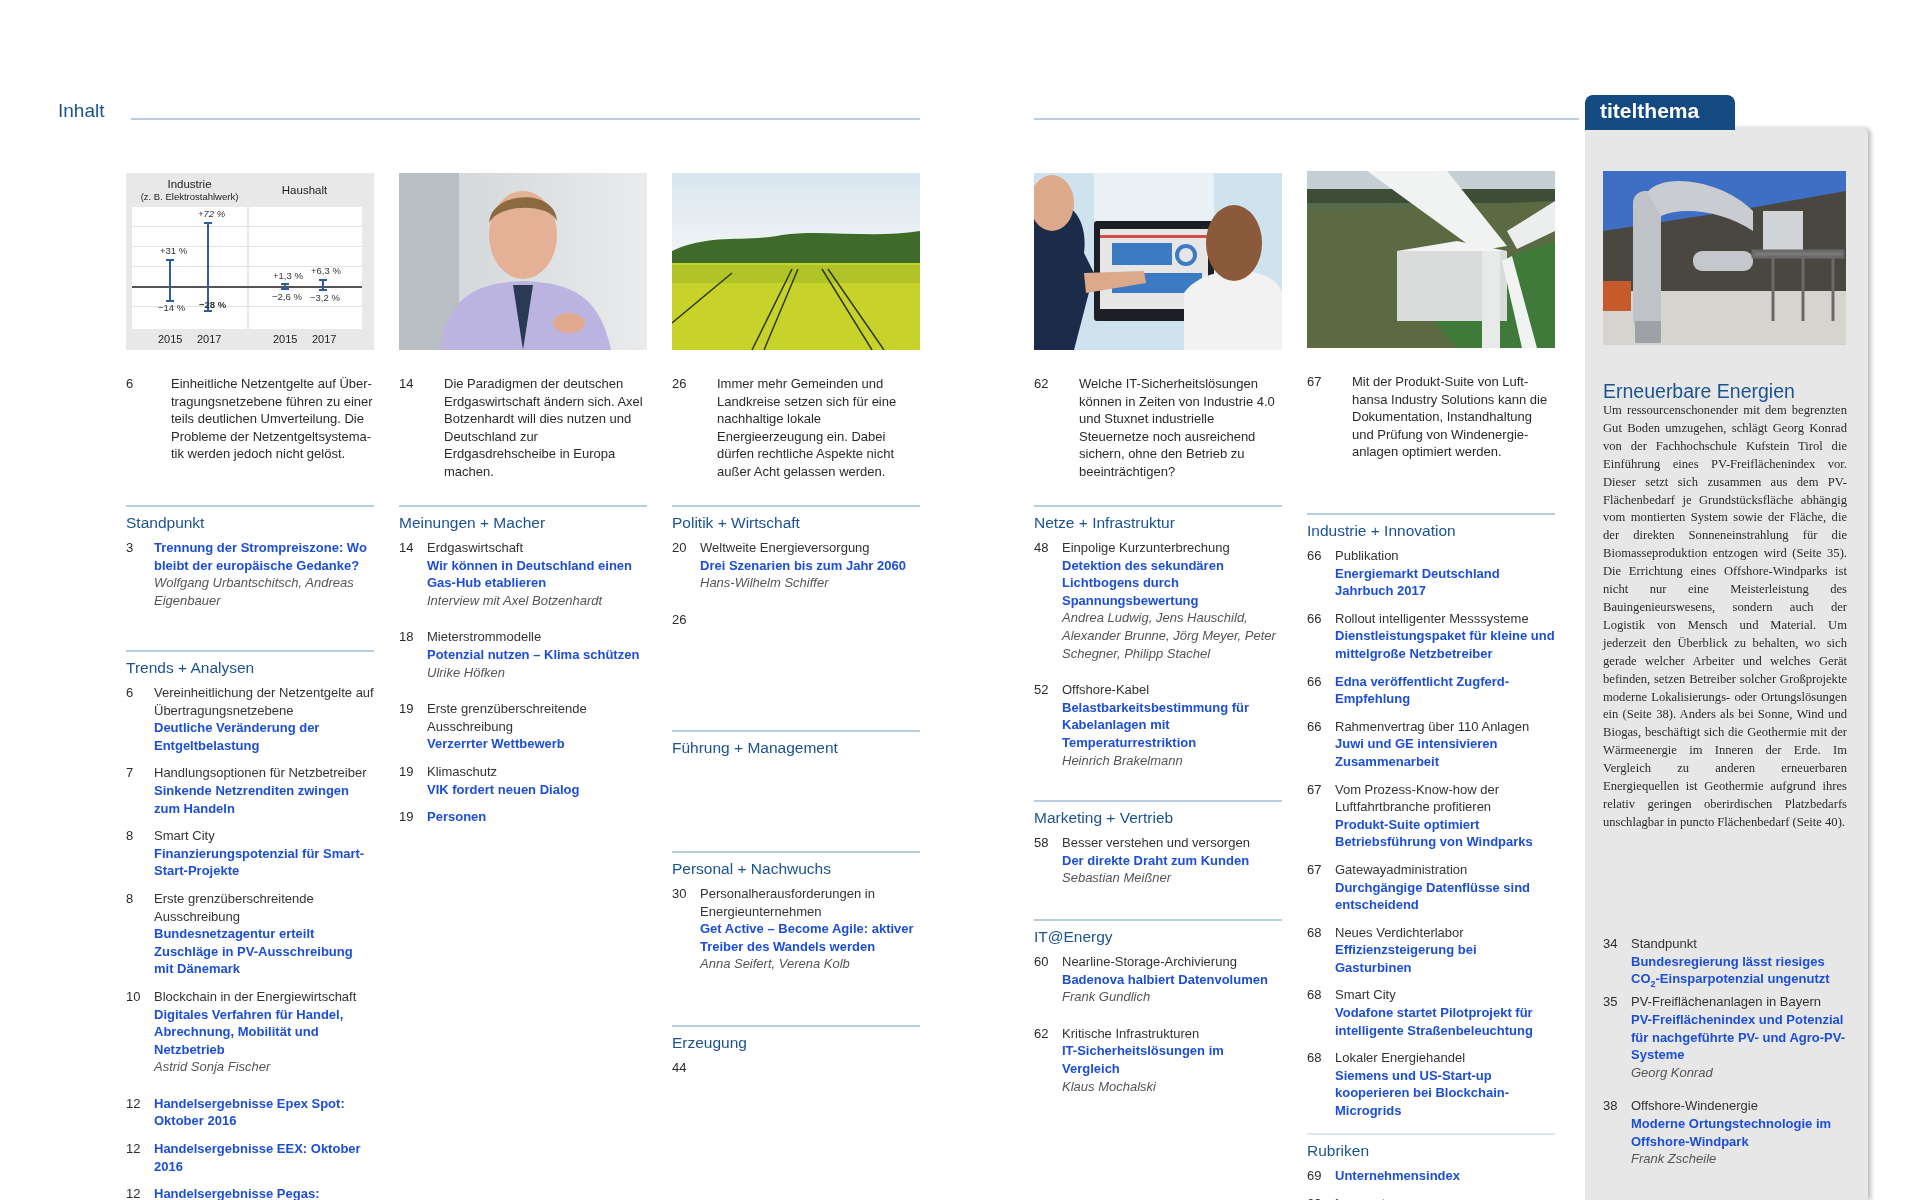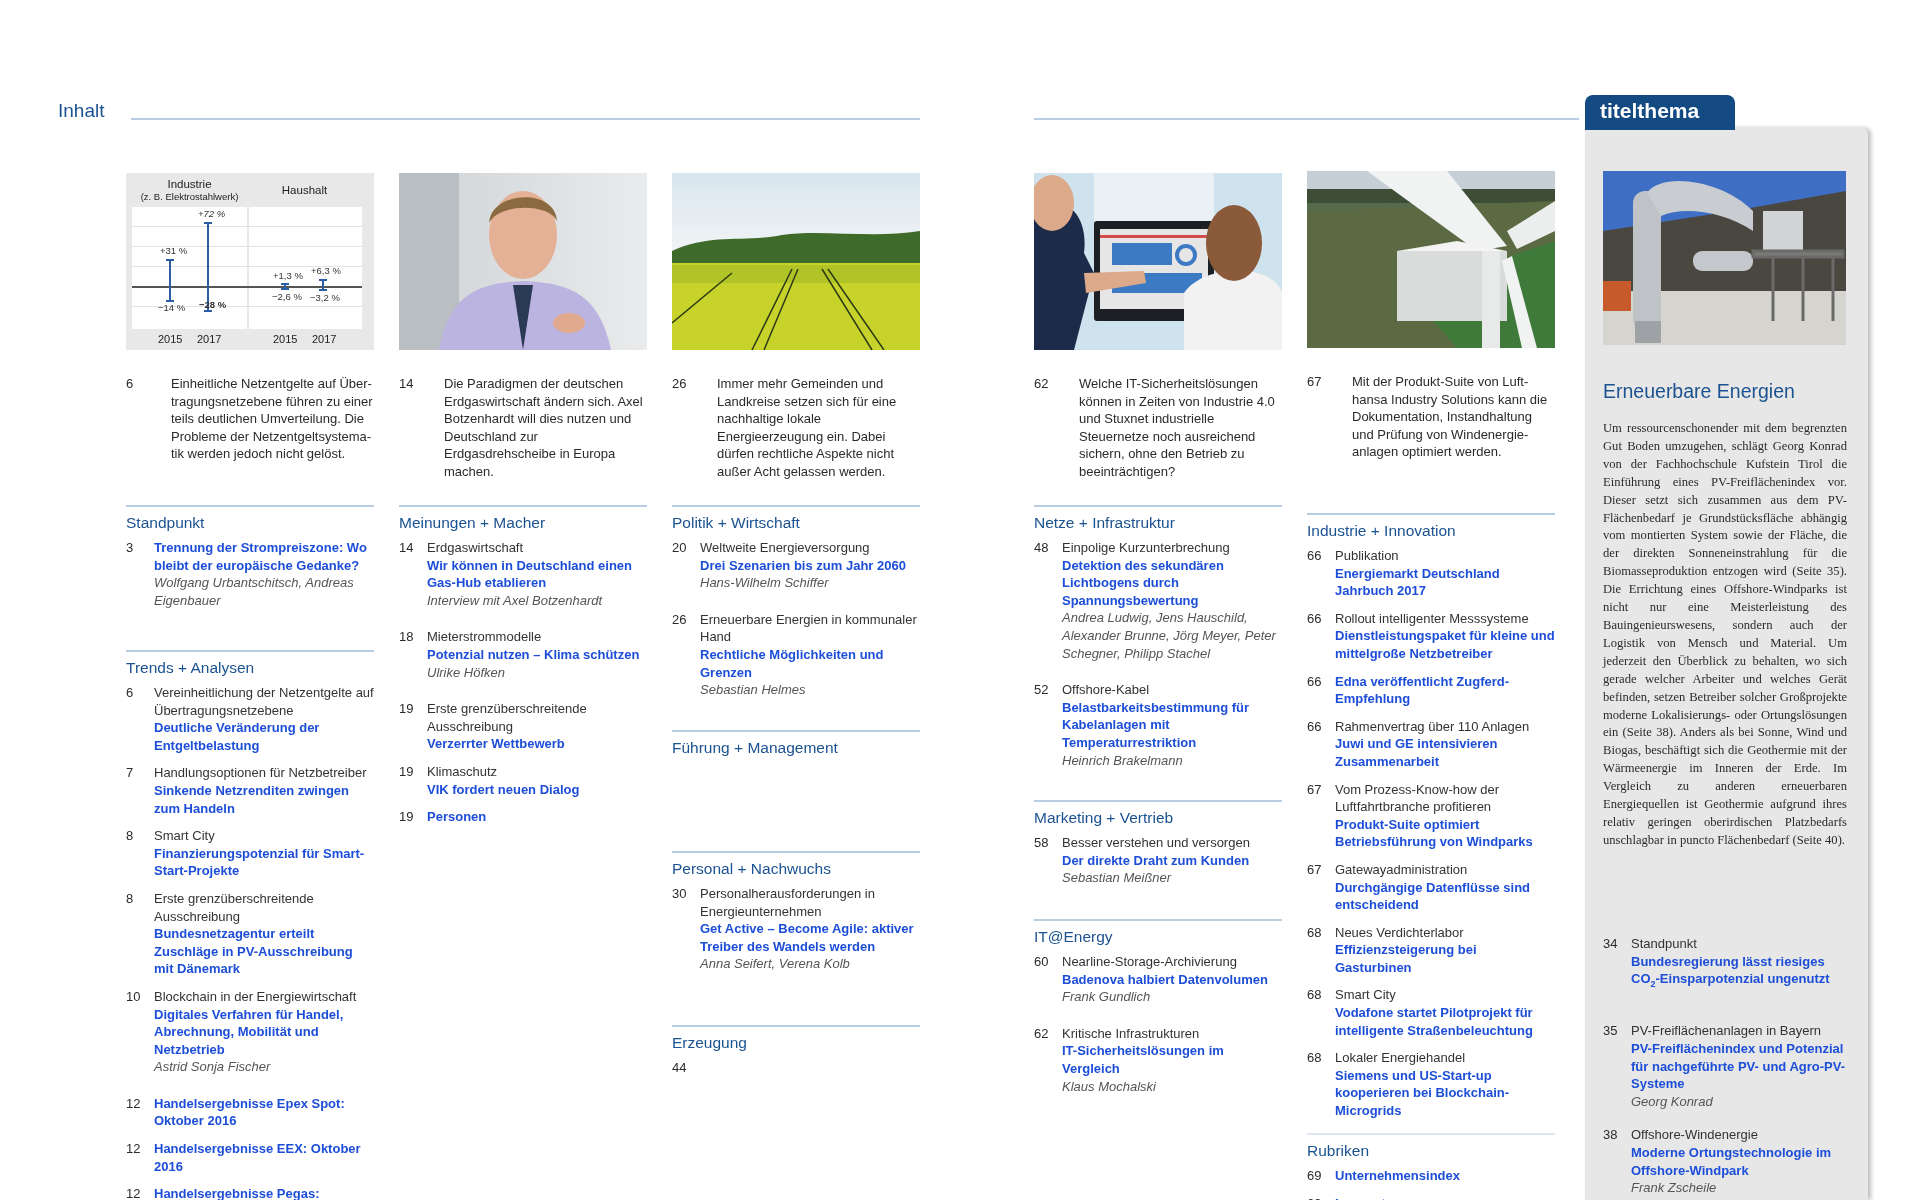--- a/index.html
+++ b/index.html
@@ -35,21 +35,21 @@
   .chart .bar { position: absolute; width: 2px; background: #2c5ea8; }
   .chart .cap { position: absolute; width: 8px; height: 2px; background: #2c5ea8; }
   .chart .lbl { position: absolute; font-family: "Liberation Sans", sans-serif; font-size: 9.5px; color: #333; white-space: nowrap; }
   .chart .year { position: absolute; font-family: "Liberation Sans", sans-serif; font-size: 11px; color: #222; top: 160px; }
 
   
   .tab { position: absolute; left: 1612px; top: 95px; width: 150px; height: 35px; background: #144a82; border-radius: 8px 8px 0 0; color: #fff; font-family: "Liberation Sans", sans-serif; font-weight: bold; font-size: 21px; padding: 4px 0 0 15px; }
   .panel { position: absolute; left: 1585px; top: 128px; width: 283px; height: 1072px; background: #e7e7e7; border-radius: 0 6px 0 0; box-shadow: 3px 0 4px rgba(0,0,0,0.25); }
   .panel-img { position: absolute; left: 1603px; top: 171px; width: 243px; height: 174px; overflow: hidden; }
   .panel-title { position: absolute; left: 1603px; top: 380px; font-family: "Liberation Sans", sans-serif; font-size: 19.5px; color: #1b5290; }
-  .panel-text { position: absolute; left: 1603px; top: 420px; width: 244px; font-family: "Liberation Serif", serif; font-size: 12.6px; line-height: 17.9px; color: #2b2b2b; text-align: justify; hyphens: manual; }
+  .panel-text { position: absolute; left: 1603px; top: 402px; width: 244px; font-family: "Liberation Serif", serif; font-size: 12.6px; line-height: 17.9px; color: #2b2b2b; text-align: justify; hyphens: manual; }
   .panel-entries { position: absolute; left: 1603px; width: 250px; }
   .panel-entries .entry { margin-bottom: 0; }
   sub.small { font-size: 9px; }
 </style>
 </head>
 <body>
 
 <div class="inhalt">Inhalt</div>
 <div class="hline" style="left:131px; top:118px; width:789px;"></div>
 <div class="hline" style="left:1034px; top:118px; width:545px;"></div>
@@ -307,25 +307,20 @@
   <div class="entry gap">
     <span class="pg">20</span>
     <div class="body">
       <span class="kicker">Weltweite Energieversorgung</span>
       <span class="headline">Drei Szenarien bis zum Jahr 2060</span>
       <span class="author">Hans-Wilhelm Schiffer</span>
     </div>
   </div>
   <div class="entry">
     <span class="pg">26</span>
-    <div class="body">
-      <span class="kicker">Erneuerbare Energien in kommunaler Hand</span>
-      <span class="headline">Rechtliche Möglichkeiten und Grenzen</span>
-      <span class="author">Sebastian Helmes</span>
-    </div>
   </div>
 </div>
 
 <div class="section" style="left:672px; top:730px;">
   <div class="section-rule"></div>
   <div class="section-title">Führung + Management</div>
 </div>
 
 <div class="section" style="left:672px; top:851px;">
   <div class="section-rule"></div>
@@ -503,21 +498,21 @@
     <path d="M150 80 L240 80 L240 86 L150 86 Z M170 86 L170 150 M200 86 L200 150 M230 86 L230 150" stroke="#6a6a68" stroke-width="3" fill="#7a7a78"></path>
     <rect x="0" y="110" width="28" height="30" fill="#c75a2a"></rect>
     <rect x="32" y="150" width="26" height="22" fill="#9ea2a6"></rect>
   </svg>
 </div>
 
 <div class="panel-title">Erneuerbare Energien</div>
 <div class="panel-text">Um ressourcenschonender mit dem be­grenzten Gut Boden umzugehen, schlägt Georg Konrad von der Fachhochschule Kufstein Tirol die Einführung eines PV-Freiflächenindex vor. Dieser setzt sich zusammen aus dem PV-Flächenbedarf je Grundstücksfläche abhängig vom montierten System sowie der Fläche, die der direkten Sonneneinstrahlung für die Biomasseproduktion entzogen wird (Seite 35). Die Errichtung eines Offsho­re-Windparks ist nicht nur eine Meister­leistung des Bauingenieurswesens, son­dern auch der Logistik von Mensch und Material. Um jederzeit den Überblick zu behalten, wo sich gerade welcher Arbeiter und welches Gerät befinden, setzen Be­treiber solcher Großprojekte moderne Lo­kalisierungs- oder Ortungslösungen ein (Seite 38). Anders als bei Sonne, Wind und Biogas, beschäftigt sich die Geothermie mit der Wärmeenergie im Inneren der Er­de. Im Vergleich zu anderen erneuerbaren Energiequellen ist Geothermie aufgrund ihres relativ geringen oberirdischen Platz­bedarfs unschlagbar in puncto Flächen­bedarf (Seite 40).</div>
 
 <div class="panel-entries" style="top:935px;">
-  <div class="entry" style="margin-bottom:29px;">
+  <div class="entry" style="">
     <span class="pg">34</span>
     <div class="body">
       <span class="kicker">Standpunkt</span>
       <span class="headline"><span>Bundesregierung lässt riesiges CO</span><sub class="small">2</sub><span>-Einsparpotenzial ungenutzt</span></span>
     </div>
   </div>
   <div class="entry" style="margin-bottom:16px;">
     <span class="pg">35</span>
     <div class="body">
       <span class="kicker">PV-Freiflächenanlagen in Bayern</span>

